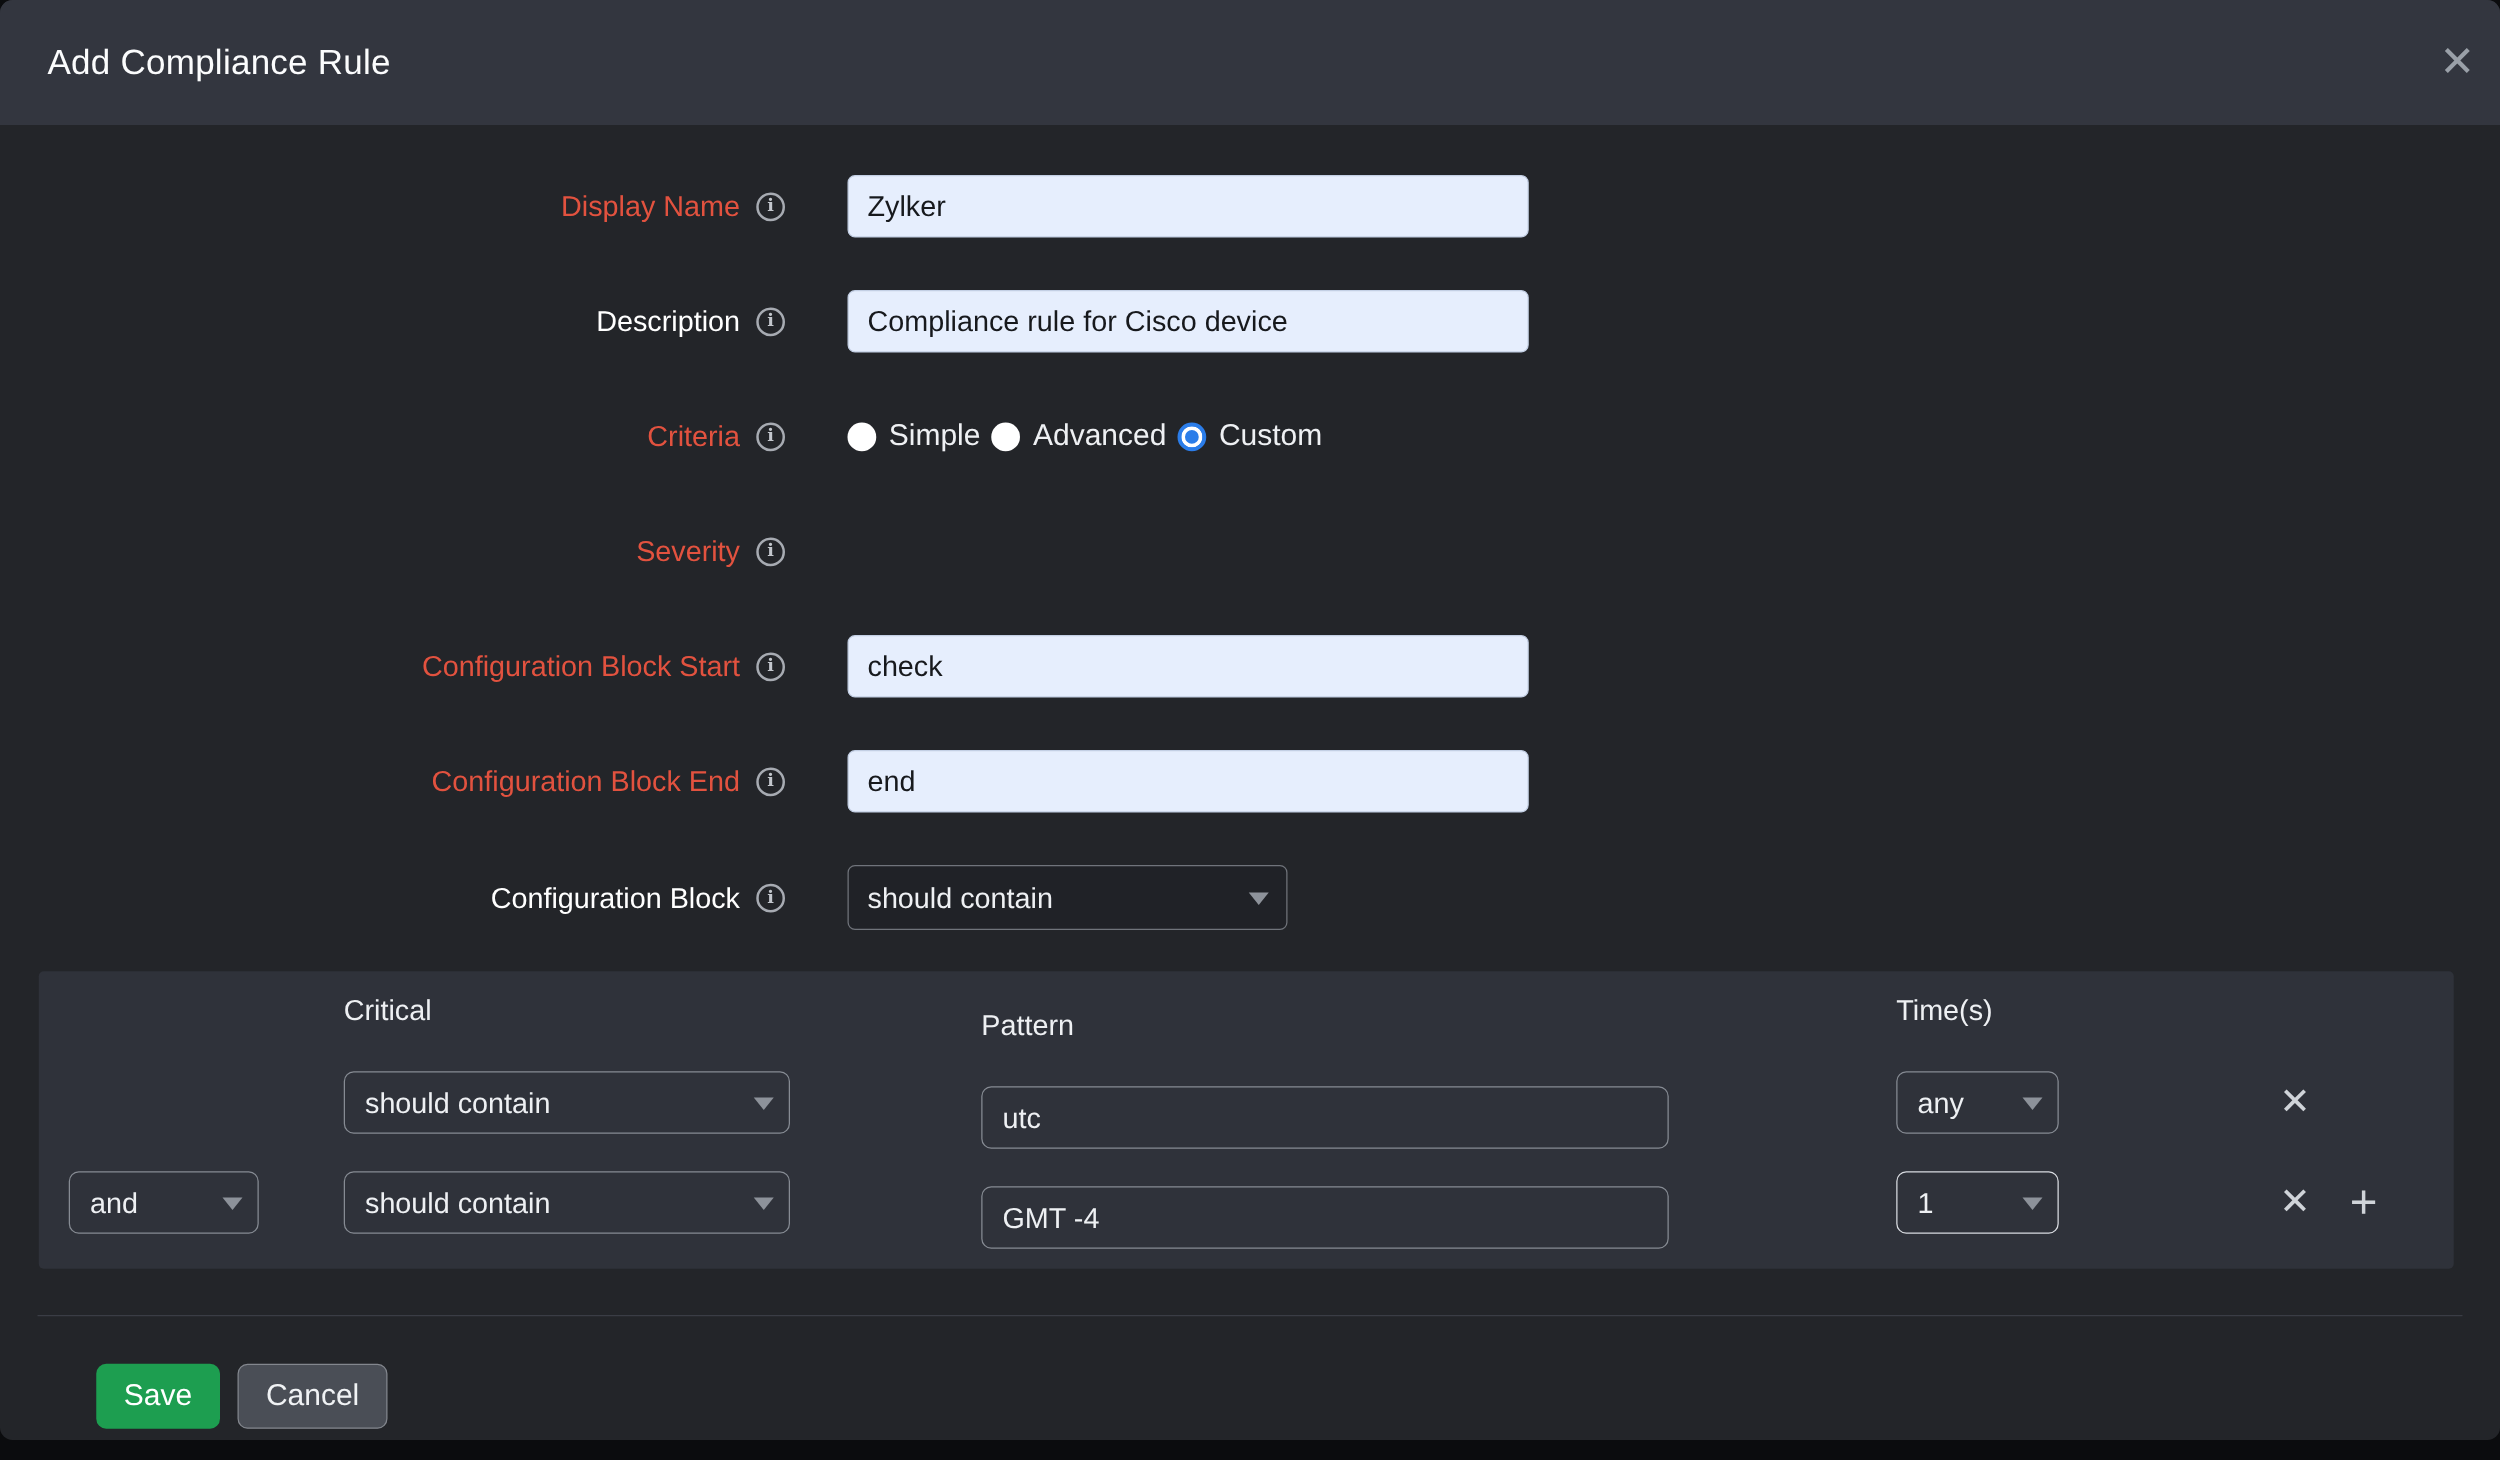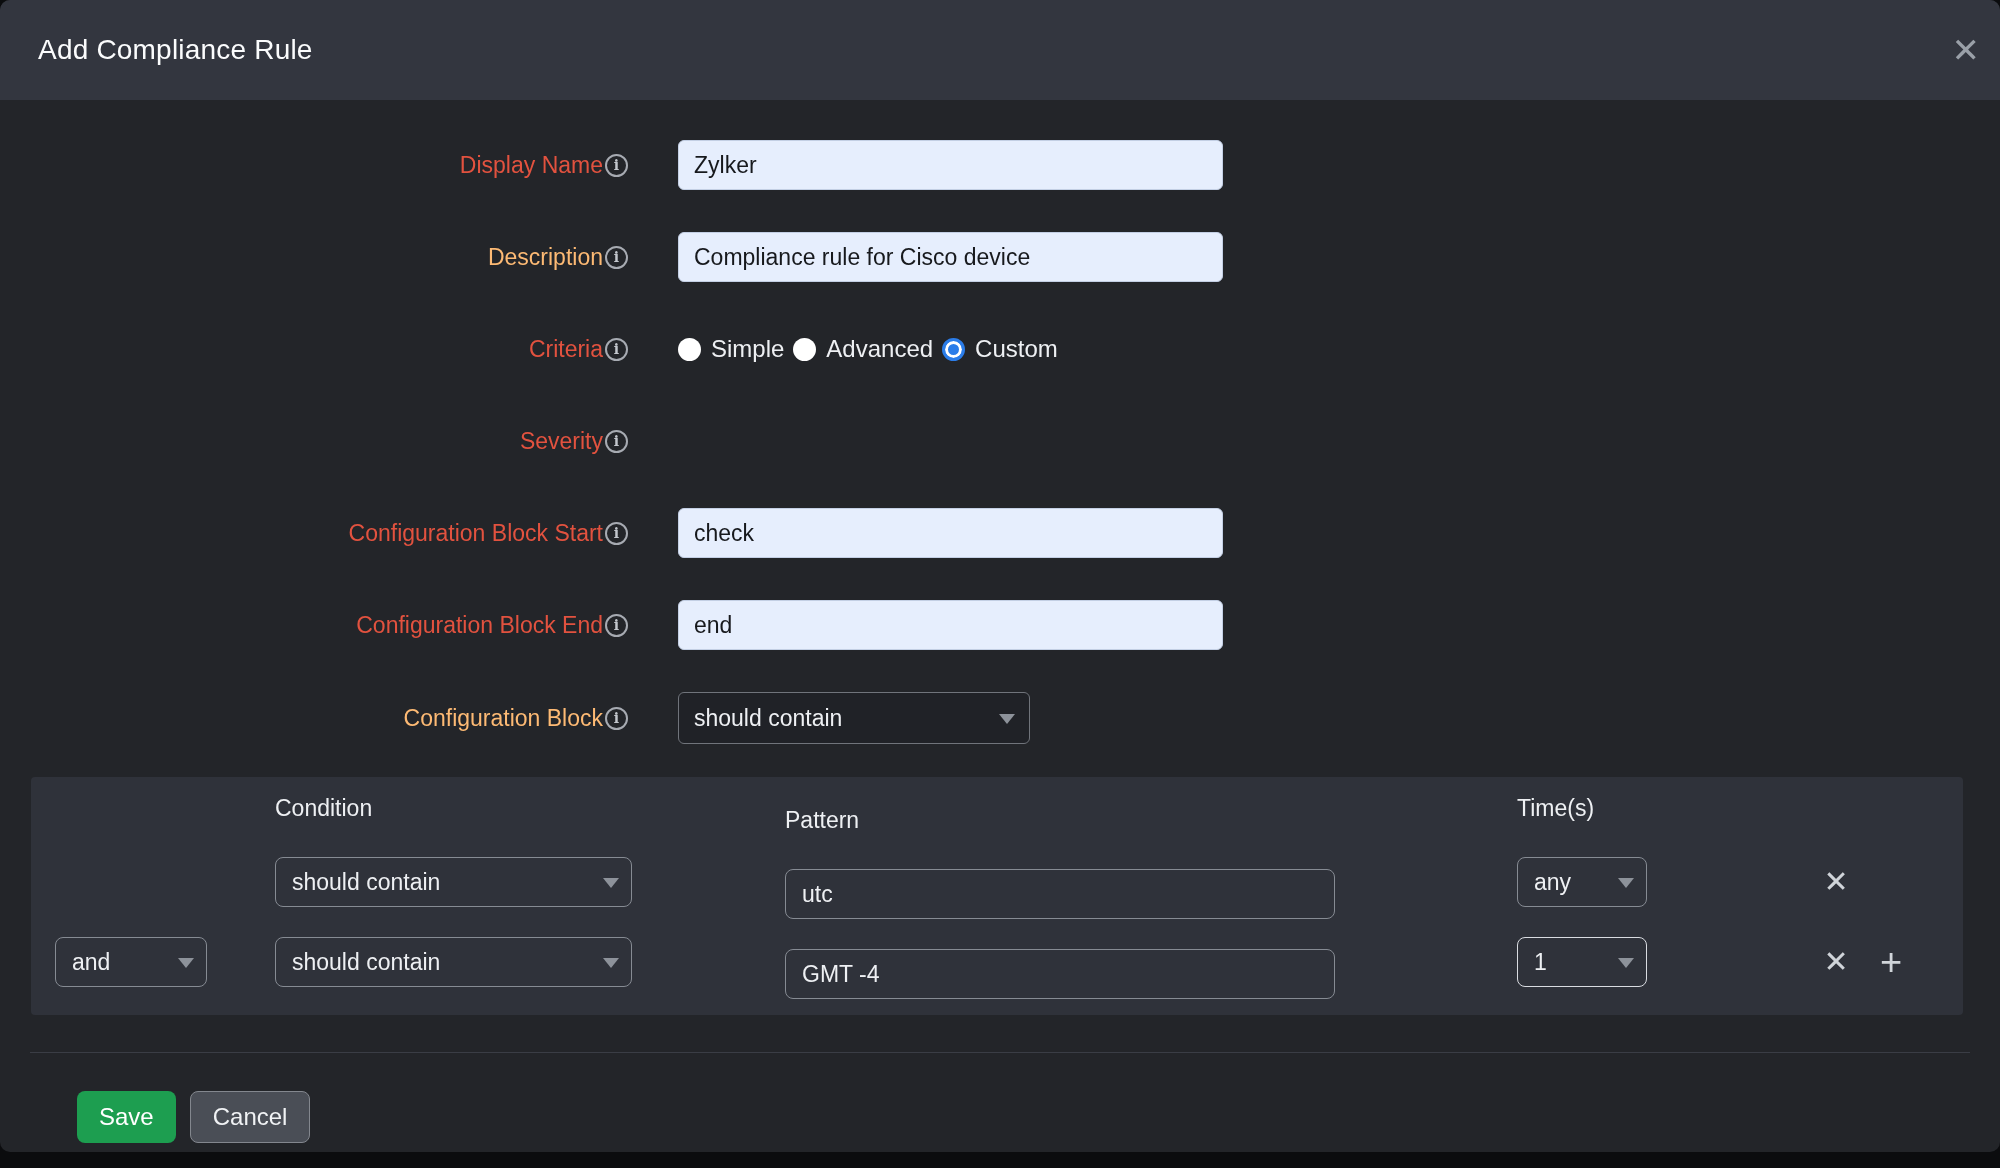--- a/index.html
+++ b/index.html
@@ -18,22 +18,22 @@
     height: 100px; background:#33363f;
     display:flex; align-items:center;
     padding: 0 20px 0 38px;
   }
   .modal-title { color:#fbfcfd; font-size:28px; font-weight:500; letter-spacing:.2px; flex:1; }
   .close-btn { color:#9aa0a8; font-size:34px; font-weight:400; cursor:pointer; line-height:1; }
 
   
   .form { padding-top: 40px; }
   .form-row { display:flex; align-items:center; min-height:50px; margin-bottom:42px; }
-  .label-col { width:628px; display:flex; justify-content:flex-end; align-items:center; gap:2px; flex-shrink:0;padding-left:27px; }
-  .field-label { font-size:23px; color:#fdba74; }
+  .label-col { width:628px; display:flex; justify-content:flex-end; align-items:center; gap:13px; flex-shrink:0;padding-left:27px; }
+  .field-label { font-size:23px; color:#ffffff; }
   .field-label.required { color:#e2523f; }
   .info-icon {
     width:23px; height:23px; border:2px solid #a7abb2; border-radius:50%;
     color:#c3c7cd; font-size:14px; font-weight:bold; font-family:"DejaVu Serif", serif;
     display:flex; align-items:center; justify-content:center; flex-shrink:0;
   }
   .control-col { margin-left:50px; display:flex; align-items:center; }
 
   .text-input {
     width:545px; height:50px;
@@ -221,21 +221,21 @@
           <span>should contain</span>
           <span class="caret"></span>
         </div>
       </div>
     </div>
   </div>
 
   <div class="cond-section">
 
     <div class="cond-row cond-head">
-      <span class="col-cond cond-col-title">Condition</span>
+      <span class="col-cond cond-col-title">Critical</span>
       <span class="col-pat cond-col-title">Pattern</span>
       <span class="col-times cond-col-title">Time(s)</span>
     </div>
 
     <div class="cond-row">
       <div class="col-cond">
         <div class="tdd">
           <span>should contain</span>
           <span class="caret"></span>
         </div>

